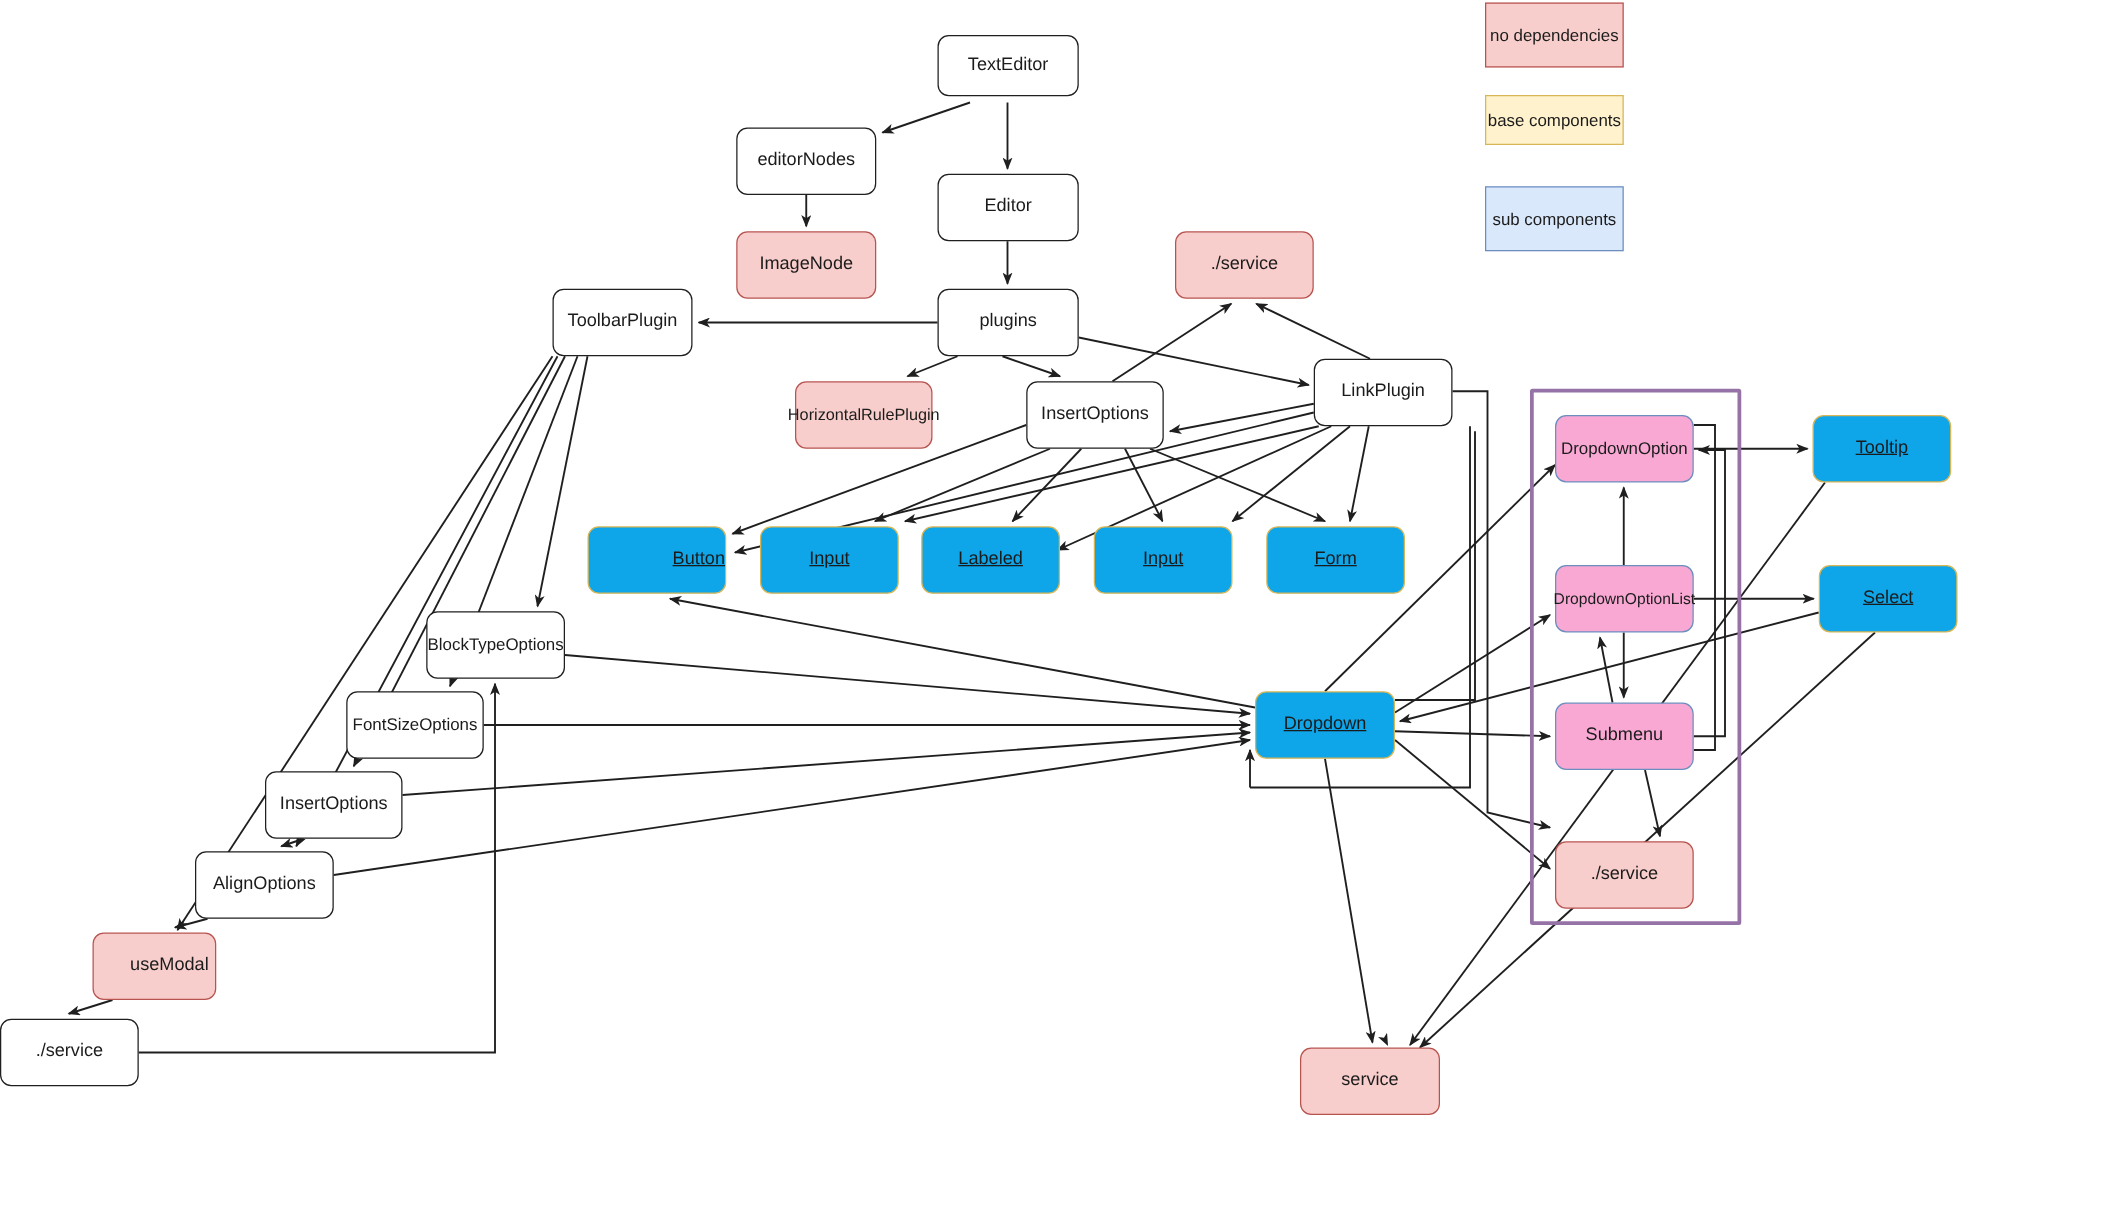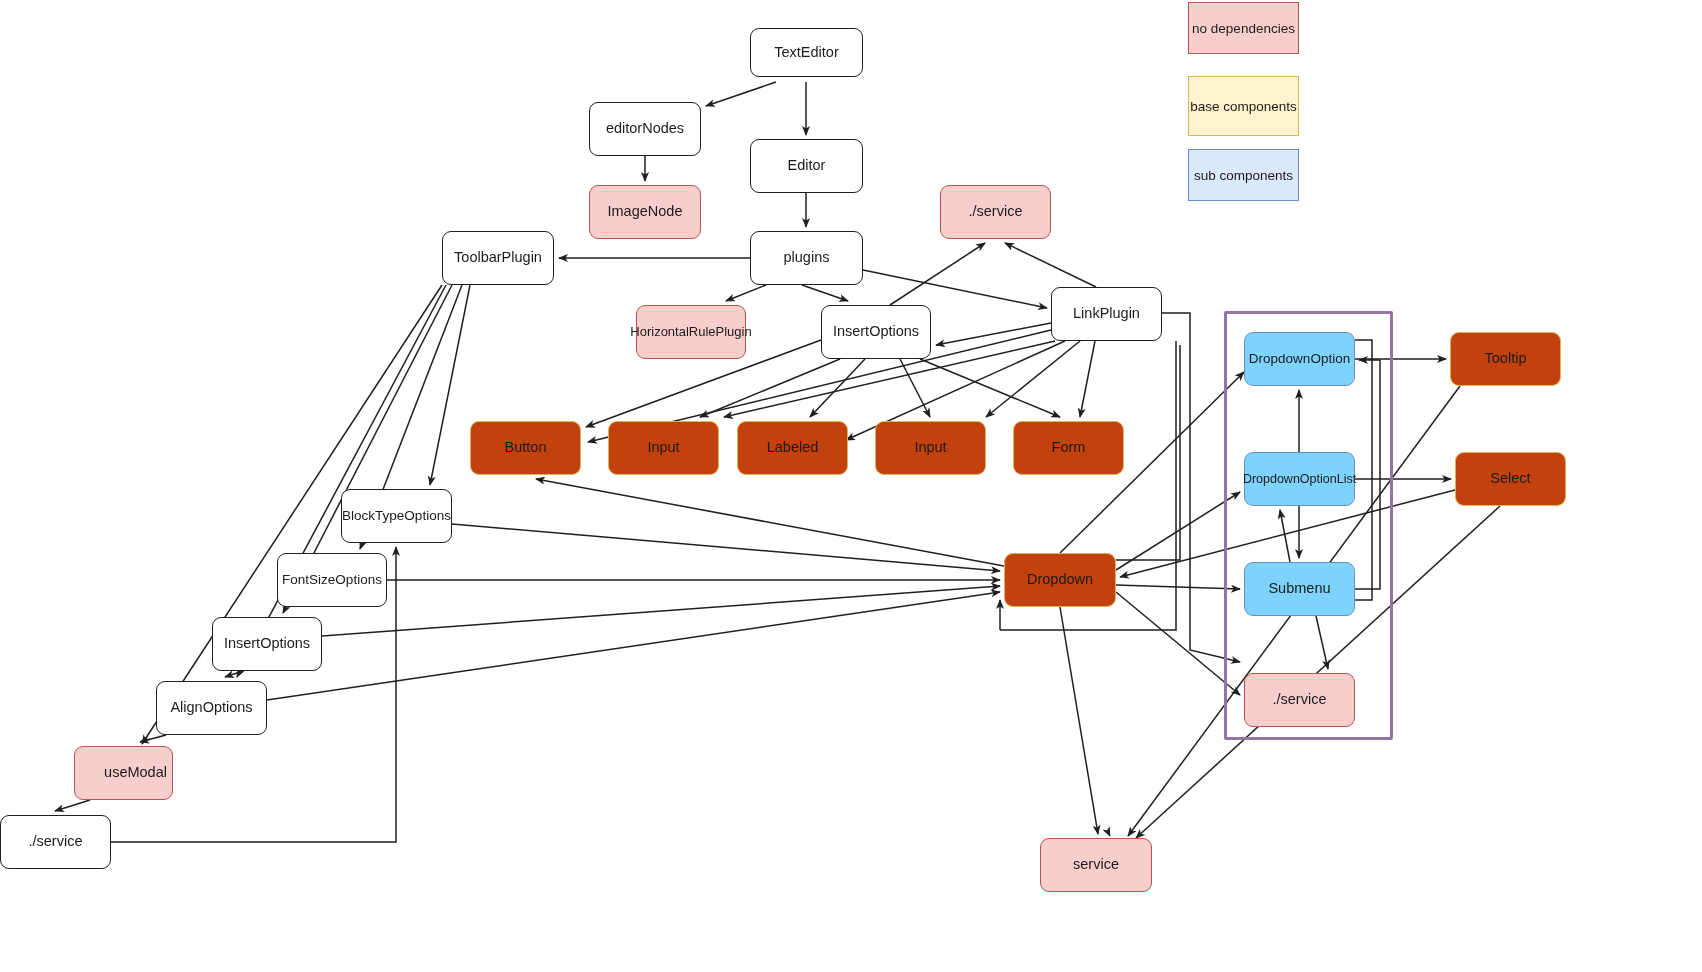--- a/index.html
+++ b/index.html
@@ -4,22 +4,22 @@
 <style>
   html,body{margin:0;padding:0;background:#ffffff;}
   body{font-family:"Liberation Sans", sans-serif;}
   #canvas{position:relative;width:1702px;height:972px;background:#fff;overflow:hidden;}
   svg.edges{position:absolute;left:0;top:0;width:1702px;height:972px;pointer-events:none;}
   .node{position:absolute;box-sizing:border-box;display:flex;align-items:center;justify-content:center;
         text-align:center;border-radius:9px;font-size:14.5px;color:#1b1b1b;line-height:1.2;
         border:1.6px solid #1f1f1f;background:#ffffff;}
   .node.plain{background:#ffffff;border-color:#1f1f1f;}
   .node.nodep{background:#f8cecc;border-color:#b85450;}
-  .node.base{background:#c2410c;border-color:#d6b656;}
-  .node.sub{background:#7dd3fc;border-color:#6c8ebf;}
+  .node.base{background:#0ea5e9;border-color:#d6b656;text-decoration:underline;}
+  .node.sub{background:#f9a8d4;border-color:#6c8ebf;}
   .legend-box{position:absolute;box-sizing:border-box;display:flex;align-items:center;justify-content:center;
         text-align:center;font-size:13.5px;color:#1b1b1b;border-radius:0;border:1.6px solid #b85450;}
   .legend-box.nodep{background:#f8cecc;border-color:#b85450;}
   .legend-box.base{background:#fff2cc;border-color:#d6b656;}
   .legend-box.sub{background:#dae8fc;border-color:#6c8ebf;}
   .group-frame{position:absolute;box-sizing:border-box;border:3px solid #9673a6;border-radius:2px;background:transparent;}
 </style>
 </head>
 <body>
 
@@ -177,21 +177,21 @@
   </div>
   <div class="node plain" style="left:821px;top:305px;width:110px;height:54px;">
     <span>InsertOptions</span>
   </div>
   <div class="node sub" style="left:1244px;top:332px;width:111px;height:54px;font-size:13.5px;">
     <span>DropdownOption</span>
   </div>
   <div class="node base" style="left:1450px;top:332px;width:111px;height:54px;">
     <span>Tooltip</span>
   </div>
-  <div class="node base" style="left:470px;top:421px;width:111px;height:54px;">
+  <div class="node base" style="left:470px;top:421px;width:111px;height:54px;justify-content:flex-end;">
     <span>Button</span>
   </div>
   <div class="node base" style="left:608px;top:421px;width:111px;height:54px;">
     <span>Input</span>
   </div>
   <div class="node base" style="left:737px;top:421px;width:111px;height:54px;">
     <span>Labeled</span>
   </div>
   <div class="node base" style="left:875px;top:421px;width:111px;height:54px;">
     <span>Input</span>
@@ -232,20 +232,20 @@
   <div class="node plain" style="left:0px;top:815px;width:111px;height:54px;">
     <span>./service</span>
   </div>
   <div class="node nodep" style="left:1040px;top:838px;width:112px;height:54px;">
     <span>service</span>
   </div>
 
   <div class="legend-box nodep" style="left:1188px;top:2px;width:111px;height:52px;">
     <span>no dependencies</span>
   </div>
-  <div class="legend-box base" style="left:1188px;top:76px;width:111px;height:60px;">
+  <div class="legend-box base" style="left:1188px;top:76px;width:111px;height:40px;">
     <span>base components</span>
   </div>
   <div class="legend-box sub" style="left:1188px;top:149px;width:111px;height:52px;">
     <span>sub components</span>
   </div>
 
 </div>
 
 </body></html>

